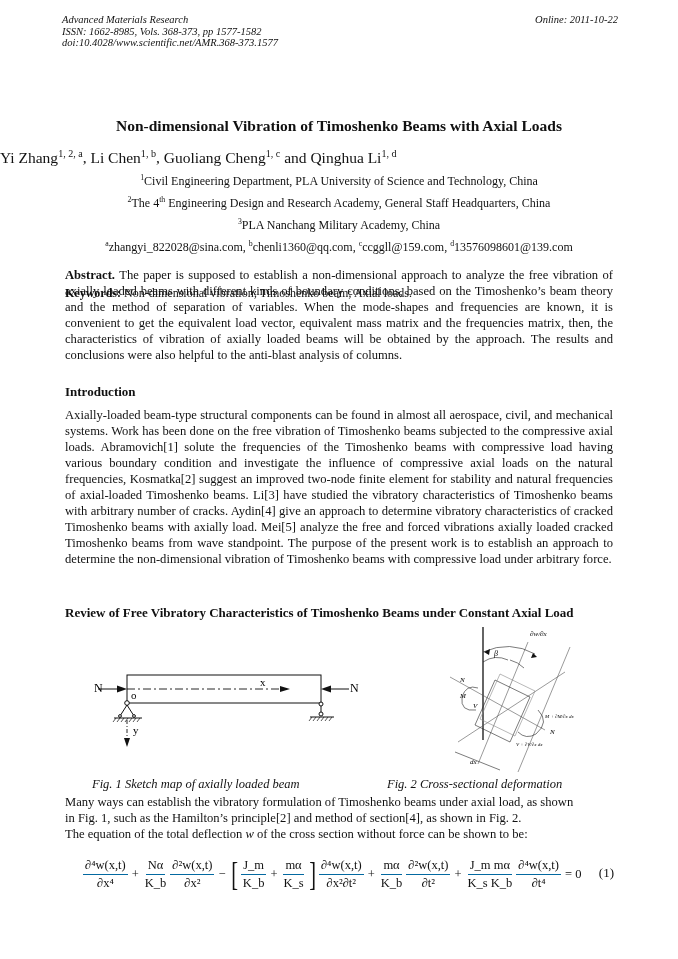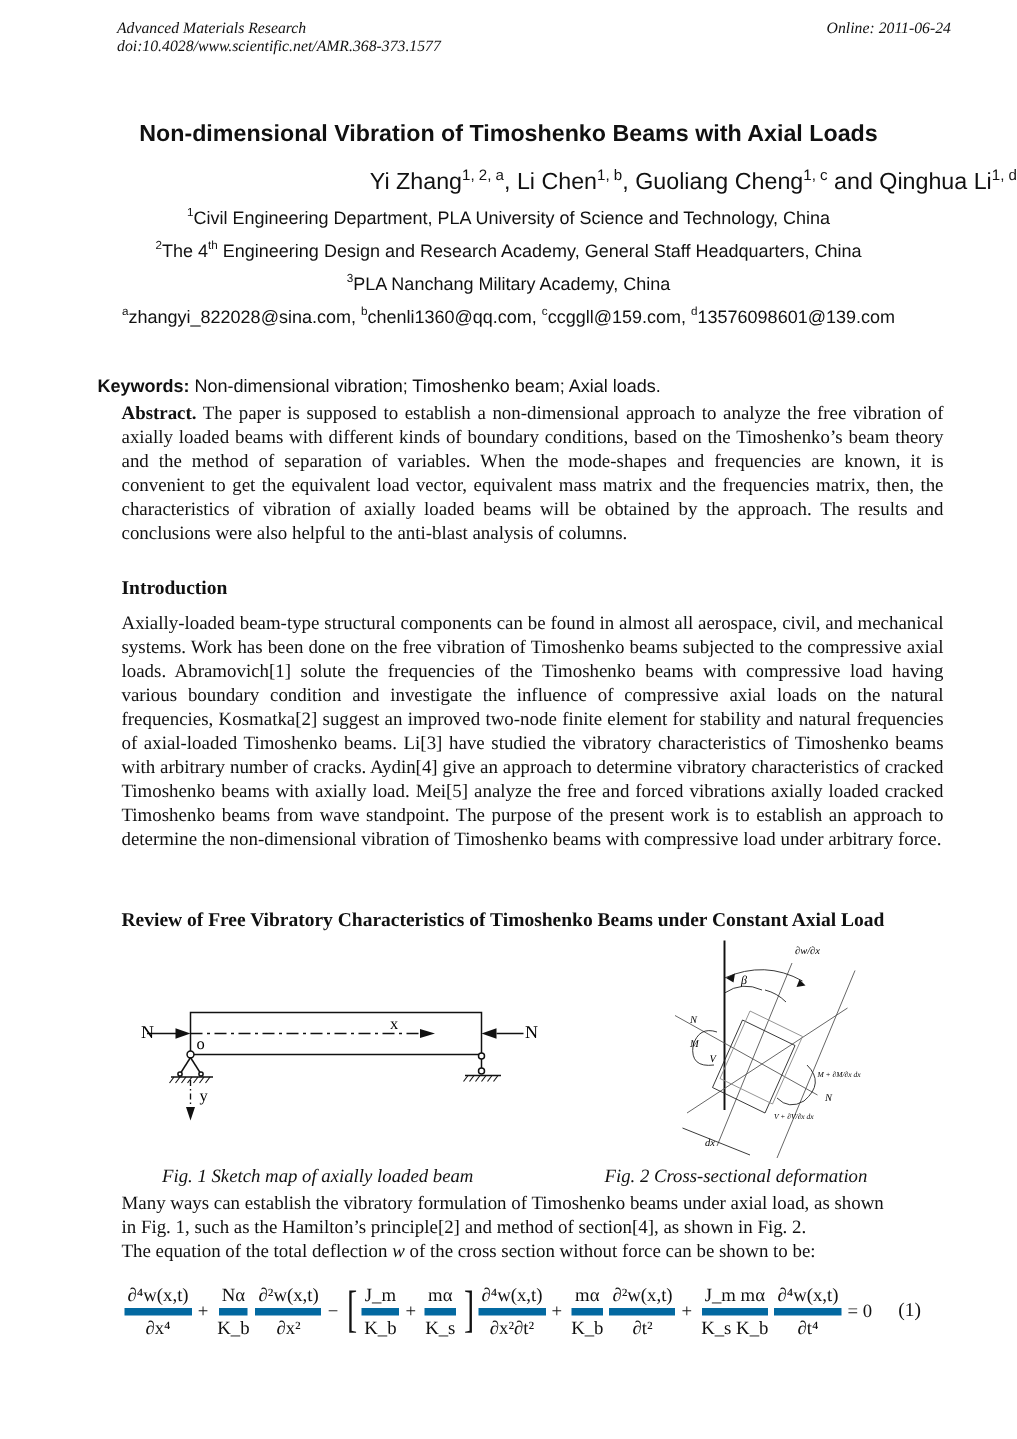--- a/index.html
+++ b/index.html
@@ -1,54 +1,55 @@
 <!DOCTYPE html>
 <html><head>
 <meta charset="utf-8">
 <style>
   html, body { margin: 0; padding: 0; background: #ffffff; }
   body { width: 678px; height: 959px; position: relative; overflow: hidden; color: #111; }
-  .serif { font-family: "Liberation Serif", "DejaVu Serif", serif; margin-left: 16px; }
-  .sans { font-family: Liberation Sans, sans-serif; }
+  .serif { font-family: "Liberation Serif", "DejaVu Serif", serif; }
+  .sans { font-family: Liberation Serif, serif; margin-top: 36px; }
   .abs { position: absolute; }
 
   .header { left: 62px; top: 14px; width: 556px; font-size: 10.5px; line-height: 11.5px; font-style: italic; }
   .header .online { position: absolute; right: 0; top: 0; }
 
   .title { left: 0; width: 678px; top: 81px; text-align: center; font-size: 15.5px; font-weight: bold; }
-  .authors { left: 0; width: 678px; top: 113px; text-align: right; font-size: 15.5px; }
+  .authors { left: 0; width: 678px; top: 113px; text-align: left; font-size: 15.5px; }
   .affil { left: 0; width: 678px; text-align: center; font-size: 12px; }
   sup { font-size: 65%; line-height: 0; vertical-align: super; }
 
   .keywords { left: 65px; top: 250px; font-size: 12px; }
   .keywords b { font-weight: bold; }
 
   .para { left: 65px; width: 548px; font-size: 12.6px; line-height: 16px; text-align: justify; }
   .para b { font-weight: bold; }
   .heading { left: 65px; font-size: 13px; font-weight: bold; }
 
   .caption { font-size: 12.5px; font-style: italic; }
 
   .eq { left: 82px; top: 852px; width: 540px; height: 44px; font-size: 12px; }
   .frac { display: inline-flex; flex-direction: column; align-items: center; vertical-align: middle; margin: 0 1px; }
-  .frac .num { padding: 0 2px 1px; border-bottom: 5px solid #0369a1; white-space: nowrap; }
+  .frac .num { padding: 0 2px 1px; border-bottom: 1px solid #0369a1; white-space: nowrap; }
   .frac .den { padding: 1px 2px 0; white-space: nowrap; }
   .eq-row { display: flex; align-items: center; height: 44px; font-family: "Liberation Serif", serif; font-size: 12.5px; }
   .op { margin: 0 3px; }
   .bracket { font-size: 34px; font-weight: 100; line-height: 1; transform: scaleX(0.6); display: inline-block; }
   .eqnum { position: absolute; right: 8px; top: 13px; font-family: "Liberation Serif", serif; font-size: 13px; }
   i { font-style: italic; }
 </style>
 </head>
 <body>
 
 <div class="abs header serif">
   <div>Advanced Materials Research</div>
+  <div>ISSN: 1662-8985, Vols. 368-373, pp 1577-1582</div>
   <div>doi:10.4028/www.scientific.net/AMR.368-373.1577</div>
-  <div class="online">Online: 2011-06-24</div>
+  <div class="online">Online: 2011-10-22</div>
 </div>
 
 <div class="abs title sans">Non-dimensional Vibration of Timoshenko Beams with Axial Loads</div>
 
 <div class="abs authors sans">
   <span><span>Yi Zhang</span><sup>1, 2, a</sup><span>, </span></span><span><span>Li Chen</span><sup>1, b</sup><span>, </span></span><span><span>Guoliang Cheng</span><sup>1, c</sup><span style="white-space:pre"> and </span></span><span><span>Qinghua Li</span><sup>1, d</sup></span>
 </div>
 
 <div class="abs affil sans" style="top:138px"><sup>1</sup><span>Civil Engineering Department, PLA University of Science and Technology, China</span></div>
 <div class="abs affil sans" style="top:160px"><sup>2</sup><span>The 4</span><sup>th</sup><span style="white-space:pre"> Engineering Design and Research Academy, General Staff Headquarters, China</span></div>

